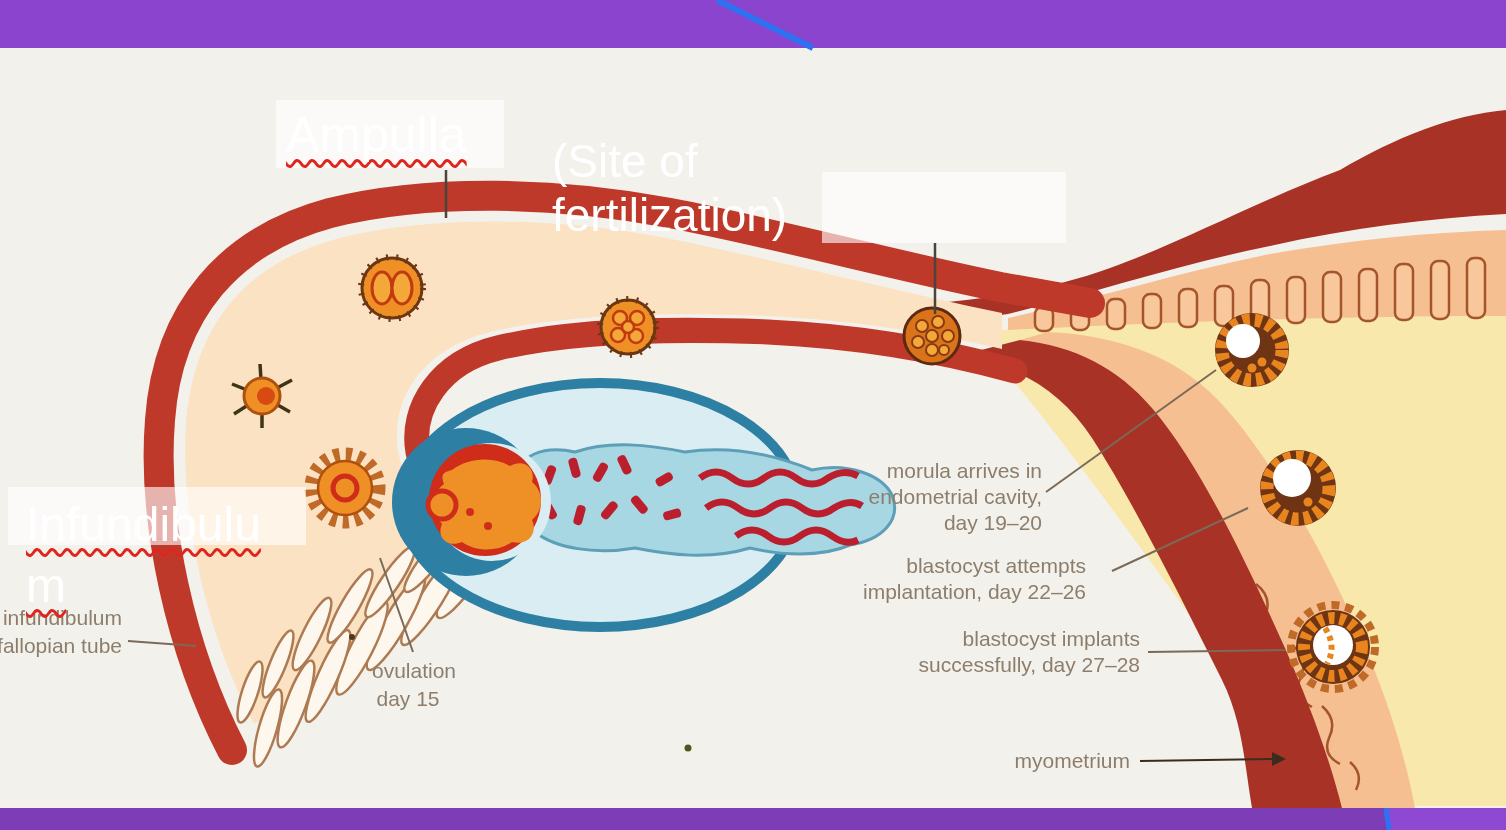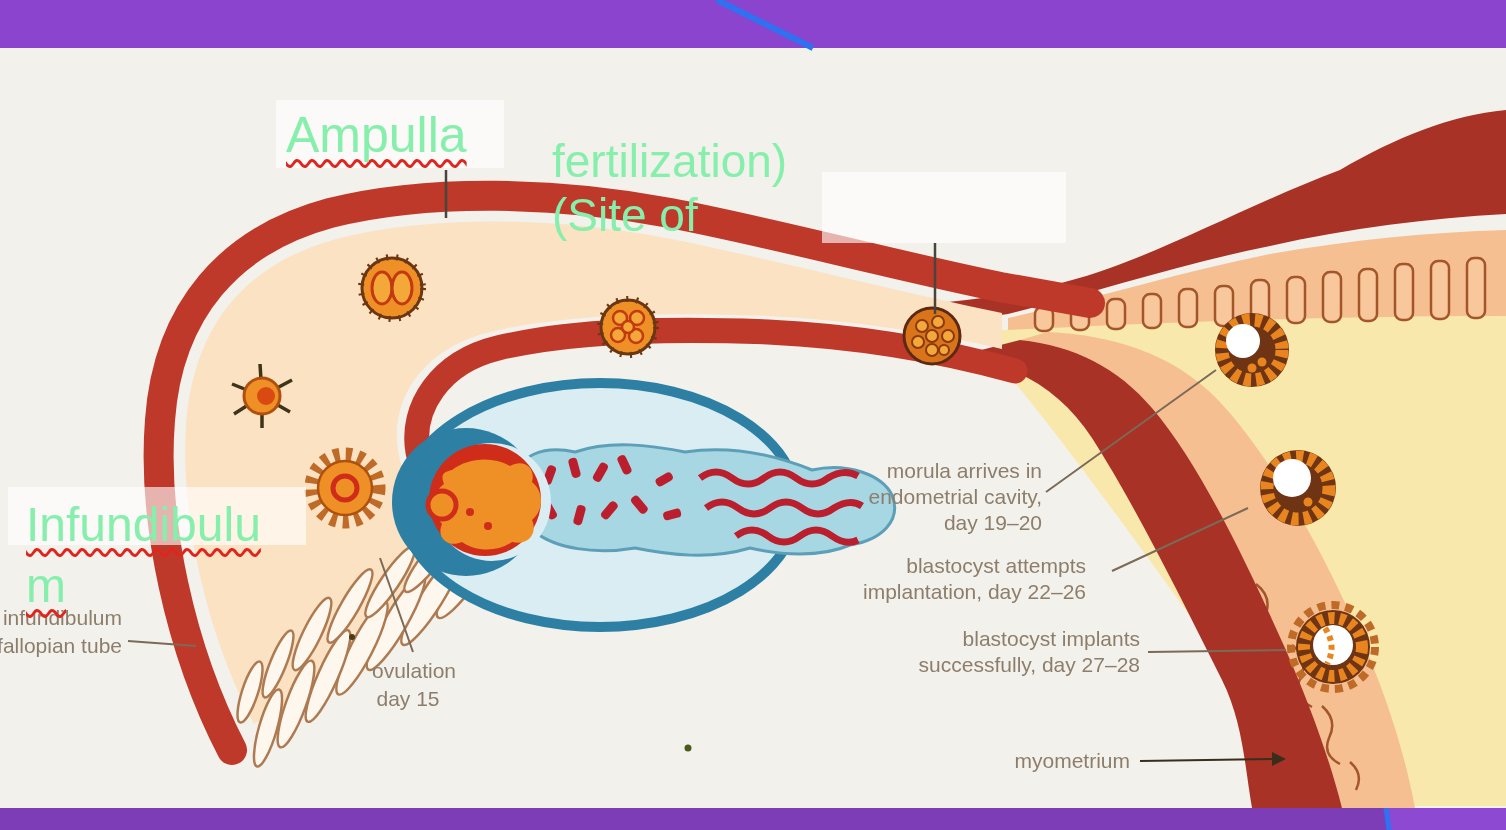--- a/index.html
+++ b/index.html
@@ -1,19 +1,19 @@
 <!DOCTYPE html>
 <html><head>
 <meta charset="utf-8">
 <style>
   html,body{margin:0;padding:0;}
   .stage{position:relative;width:1506px;height:830px;overflow:hidden;
          background:#8b44ce;font-family:"Liberation Sans",sans-serif;}
   .stage svg{position:absolute;left:0;top:0;}
-  .overlay{position:absolute;color:#86efac;line-height:1.16;}
+  .overlay{position:absolute;color:#ffffff;line-height:1.16;}
   .squiggle{text-decoration-line:underline;text-decoration-style:wavy;
             text-decoration-color:#e0251f;text-decoration-thickness:3px;
             text-underline-offset:7px;text-decoration-skip-ink:none;}
   .lbl-box{position:absolute;background:rgba(255,255,255,0.62);}
   .ampulla-lbl{left:286px;top:106px;font-size:50px;}
   .site-lbl{left:552px;top:134px;font-size:46px;line-height:1.18;}
   .isthmus-lbl{left:842px;top:180px;font-size:48px;}
   .infund-lbl{left:26px;top:494px;font-size:48px;width:248px;
               word-break:break-all;line-height:1.28;}
   .ann{font-family:"Liberation Sans",sans-serif;}
@@ -243,18 +243,18 @@
     <text text-anchor="end" x="1130" y="768">myometrium</text>
   </g>
 </svg>
 
 <div class="lbl-box" style="left:276px;top:100px;width:228px;height:68px;"></div>
 <div class="lbl-box" style="left:822px;top:172px;width:244px;height:71px;"></div>
 <div class="lbl-box" style="left:8px;top:487px;width:298px;height:58px;"></div>
 
 <div class="overlay ampulla-lbl squiggle">Ampulla</div>
 <div class="overlay site-lbl">
+  <div>(Site of</div>
   <div>fertilization)</div>
-  <div>(Site of</div>
 </div>
 <div class="overlay infund-lbl squiggle">Infundibulum</div>
 
 </div>
 
 </body></html>

